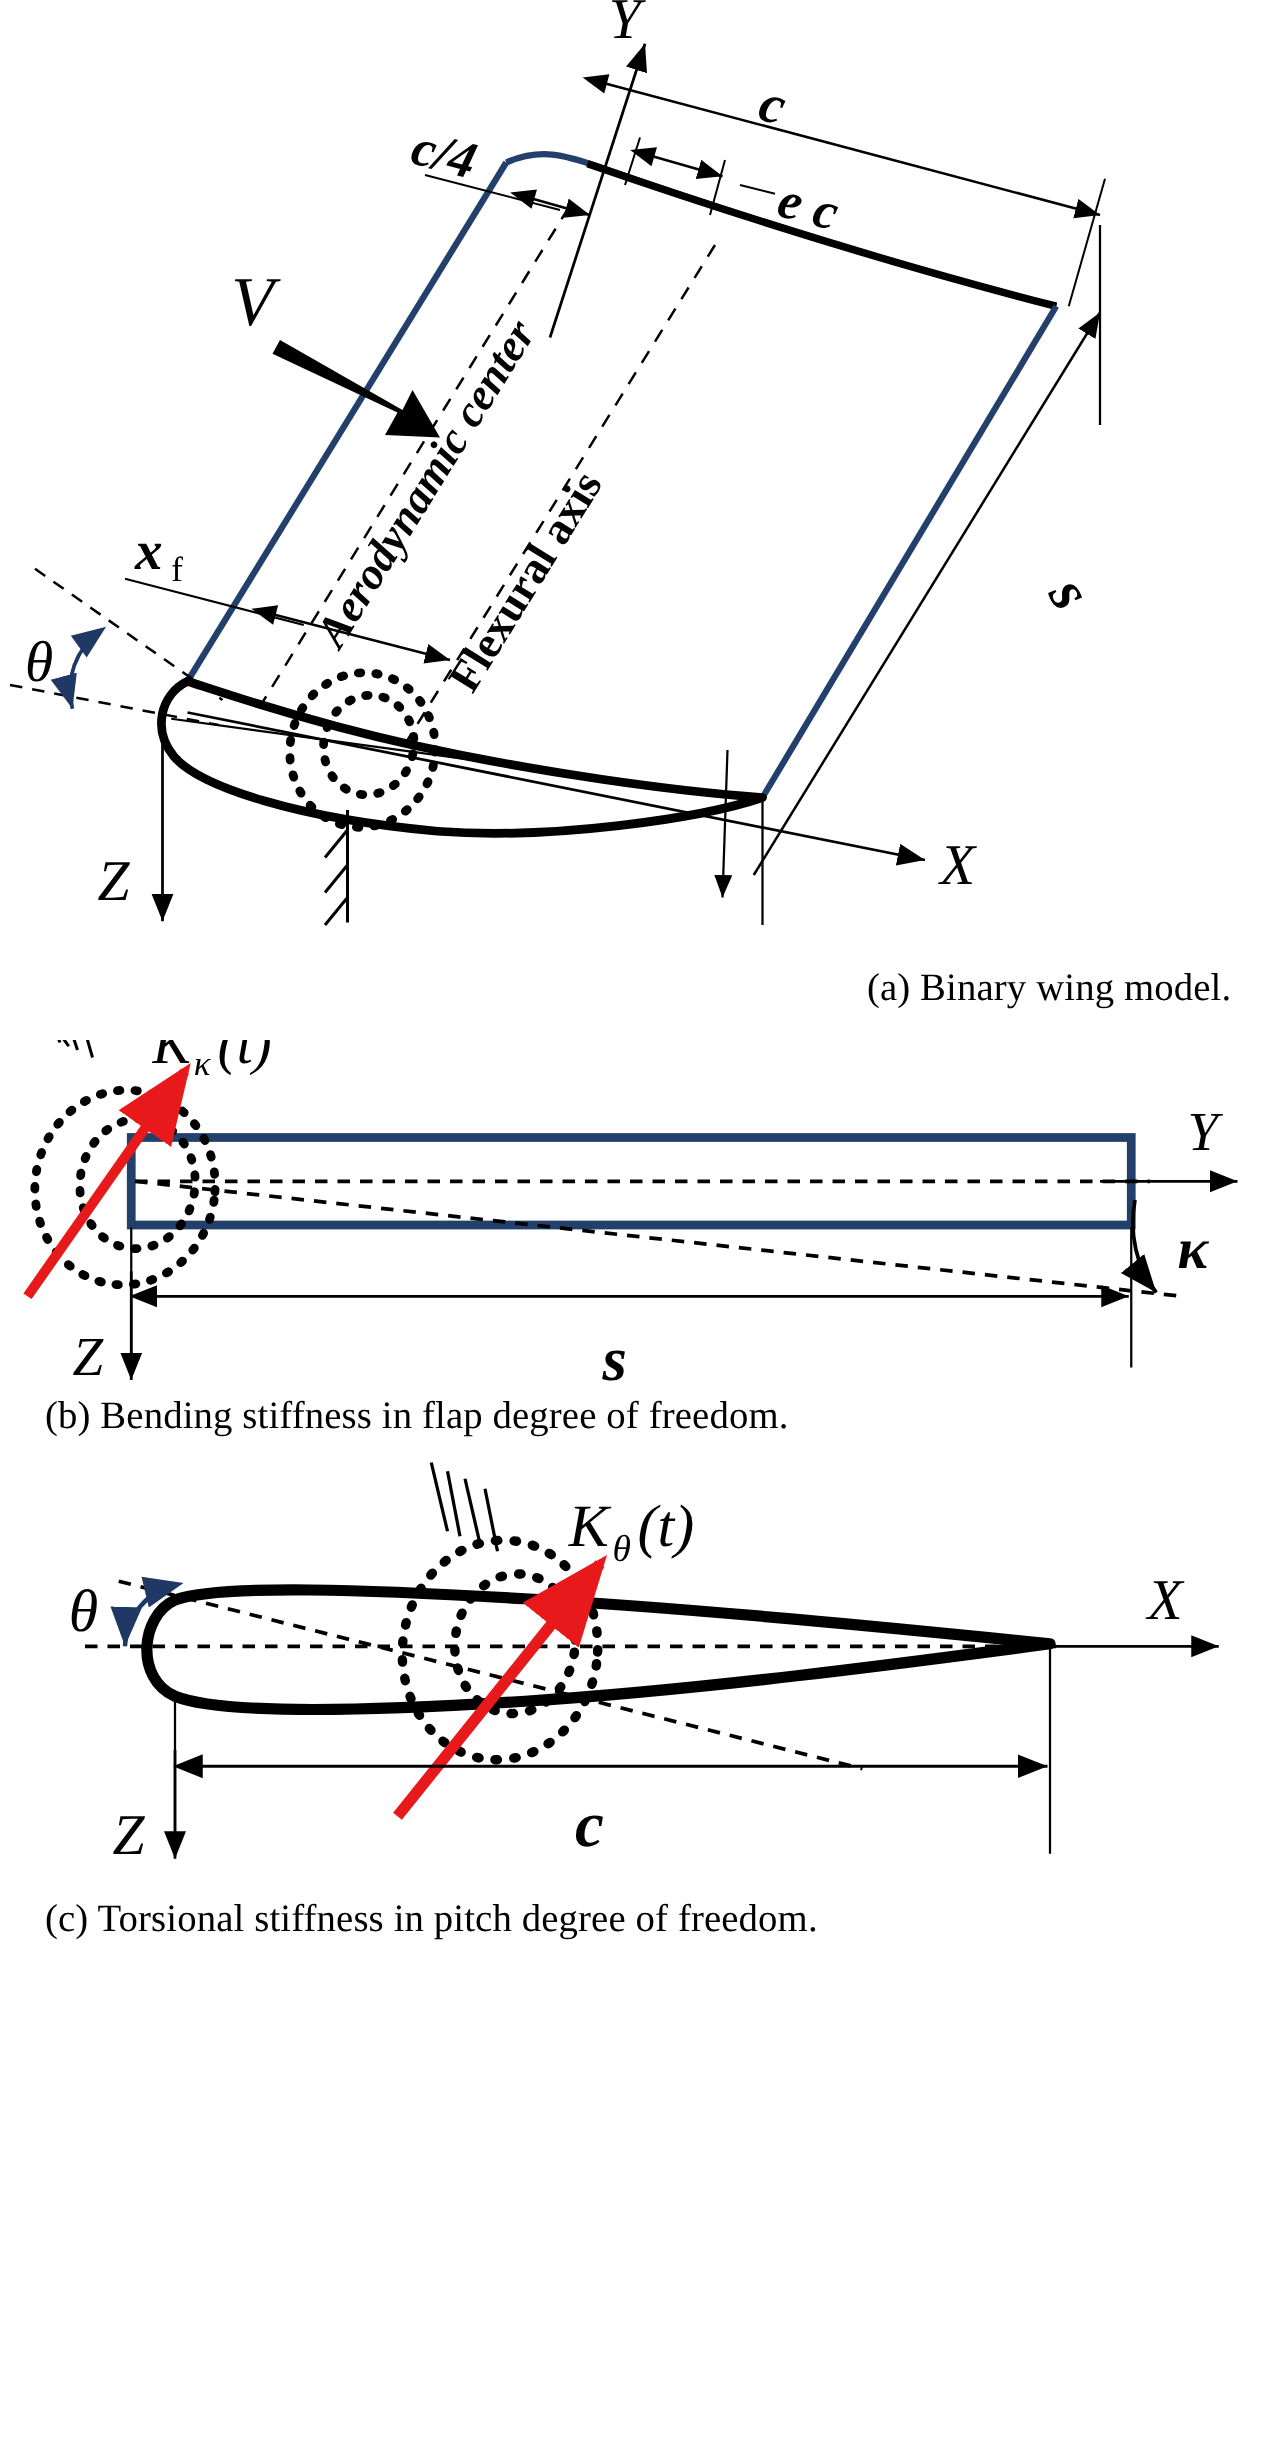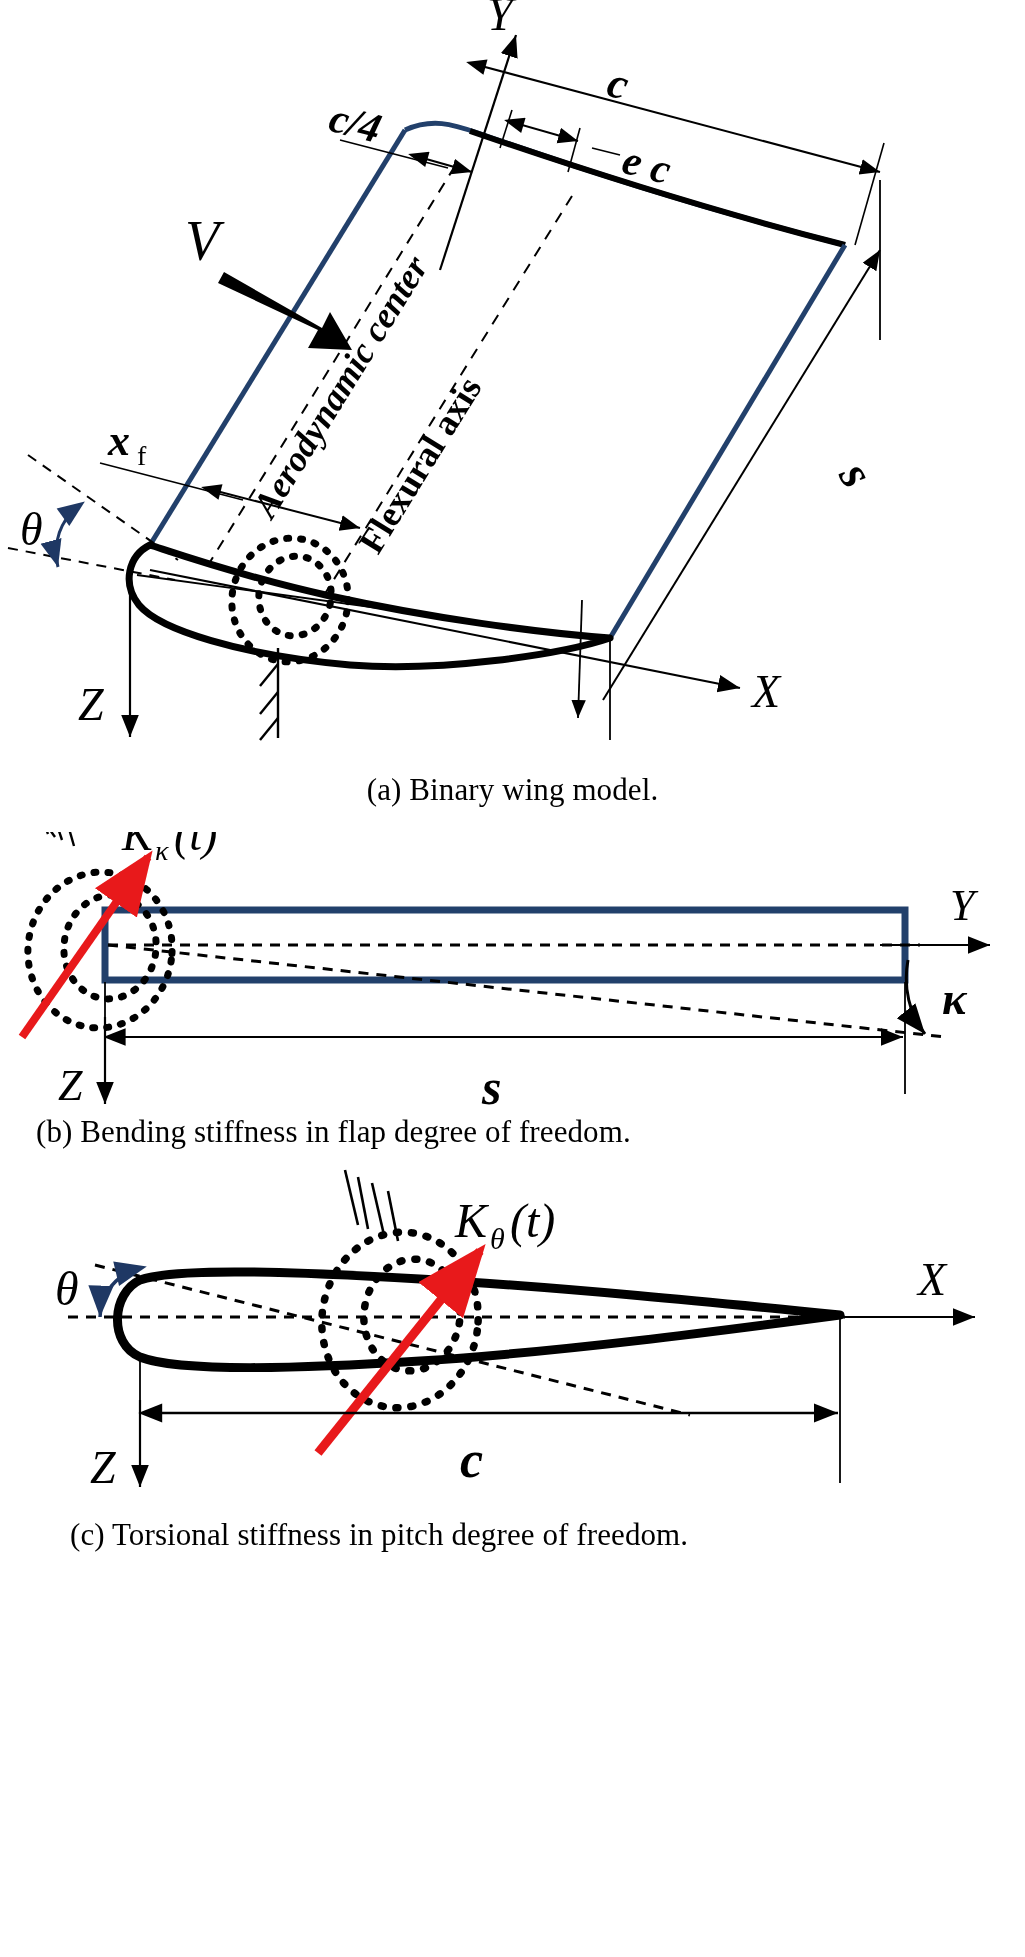--- a/index.html
+++ b/index.html
@@ -33,21 +33,21 @@
     height: 100%;
   }
   .caption {
     font-family: "Liberation Serif", serif;
     font-size: 31px;
     color: #000000;
     line-height: 1.28;
     letter-spacing: 0.1px;
   }
   .caption-a {
-    text-align: center;
+    text-align: right;
     padding: 0 40px;
   }
   .caption-b {
     text-align: left;
     padding: 0 10px 0 36px;
   }
   .caption-c {
     text-align: justify;
     text-align-last: left;
     padding: 0 10px 0 36px;
@@ -321,15 +321,15 @@
         <text x="460" y="312" class="mi-b" font-size="52">c</text>
       </g>
 
       <g>
         <line x1="140" y1="235" x2="140" y2="322" stroke="#000" stroke-width="2.2" marker-end="url(#arrHc)"></line>
         <text x="90" y="318" class="mi" font-size="46">Z</text>
       </g>
     </svg>
   </div>
 
-  <div class="caption caption-c" style="margin-top:20px;margin-left:34px;">(c) Torsional stiffness in pitch degree of freedom.</div>
+  <div class="caption caption-c" style="margin-top:20px;">(c) Torsional stiffness in pitch degree of freedom.</div>
 
 </div>
 
 </body></html>

